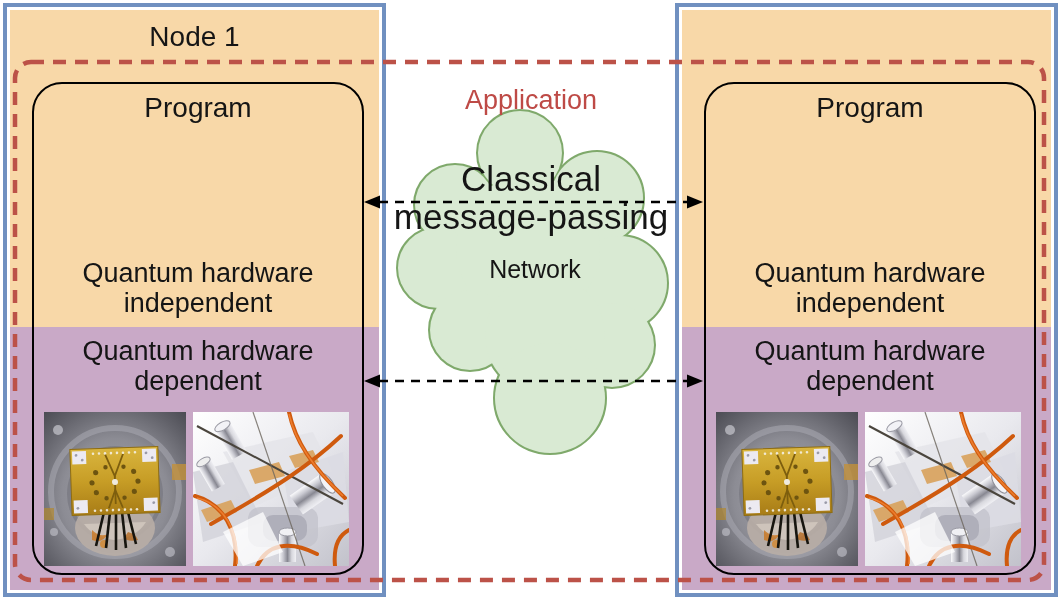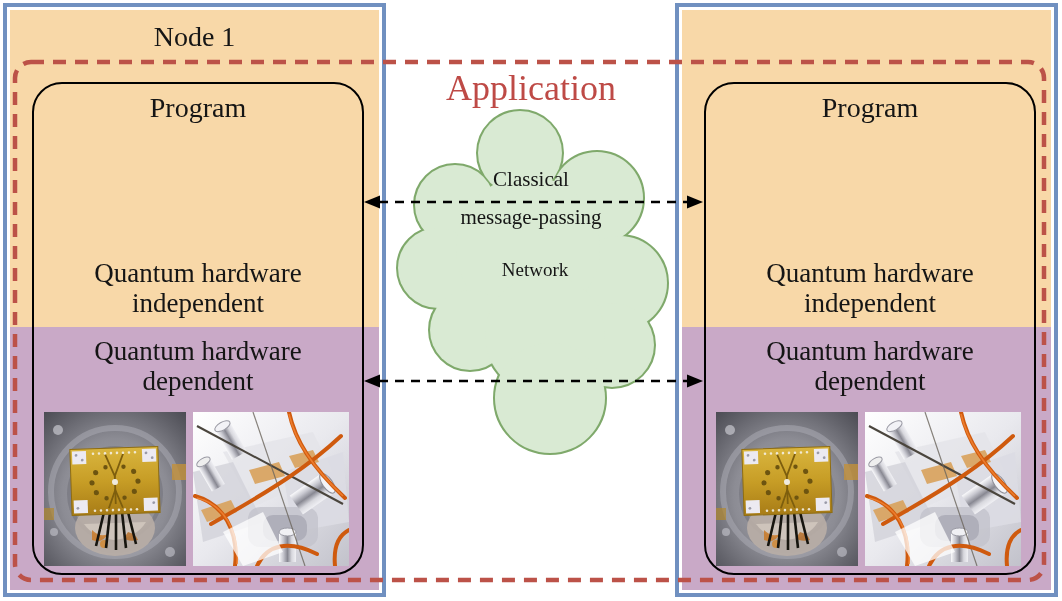--- a/index.html
+++ b/index.html
@@ -1,18 +1,18 @@
 <!DOCTYPE html>
 <html style="--node-fill: #F8D8A8; --node-border: #7090C0; --hardware-dependent-fill: #C9A9C7; --application-red: #BE4A46; --application-border-red: #BC5248; --cloud-fill: #D9EAD3; --cloud-border: #7FA96B; --arrow-color: #000000;"><head>
 <meta charset="utf-8">
 <style>
   html,body{margin:0;padding:0;background:#fff;}
   .canvas{
     position:relative;width:1062px;height:601px;background:#fff;overflow:hidden;
-    font-family:Liberation Serif, serif;color:#151515;
+    font-family:Liberation Sans, sans-serif;color:#151515;
   }
   
   .node{
     position:absolute;top:3px;width:383px;height:594px;box-sizing:border-box;
     border:4px solid var(--node-border,#7090C0);
     background:var(--node-fill,#F8D8A8);
     box-shadow:inset 0 0 0 3px #ffffff;
   }
   .node1{left:3px;}
   .node2{left:675px;}
@@ -45,24 +45,24 @@
   .photoB{left:159px;width:156px;}
   
   .overlay{position:absolute;left:0;top:0;width:1062px;height:601px;}
   .cloud-edge circle{fill:var(--cloud-fill,#D9EAD3);stroke:var(--cloud-border,#7FA96B);stroke-width:4;}
   .cloud-fill circle{fill:var(--cloud-fill,#D9EAD3);}
   .app-rect{fill:none;stroke:var(--application-border-red,#BC5248);stroke-width:4.5;stroke-dasharray:13 9;}
   .arrow line{stroke:#000;stroke-width:2.6;stroke-dasharray:9 7;}
   .arrow polygon{fill:#000;stroke:none;}
   
   .flabel{position:absolute;text-align:center;white-space:pre-line;}
-  .app-label{left:431px;top:72px;width:200px;font-size:36px;line-height:32px;
+  .app-label{left:431px;top:84px;width:200px;font-size:27px;line-height:32px;
              color:var(--application-red,#BE4A46);}
-  .lbl-classical{left:391px;top:160px;width:280px;font-size:21px;line-height:38px;}
-  .lbl-network{left:435px;top:254px;width:200px;font-size:19px;line-height:31px;}
+  .lbl-classical{left:391px;top:160px;width:280px;font-size:35px;line-height:38px;}
+  .lbl-network{left:435px;top:254px;width:200px;font-size:25px;line-height:31px;}
   .lbl-entangle{left:401px;top:339px;width:260px;font-size:27px;line-height:38px;}
 </style>
 </head>
 <body>
 
 <svg width="0" height="0" style="position:absolute" aria-hidden="true">
   <defs>
     <radialGradient id="chamberg" cx="50%" cy="55%" r="75%">
       <stop offset="0" stop-color="#a8a8b0"></stop>
         <stop offset="0.5" stop-color="#8c8c94"></stop>

